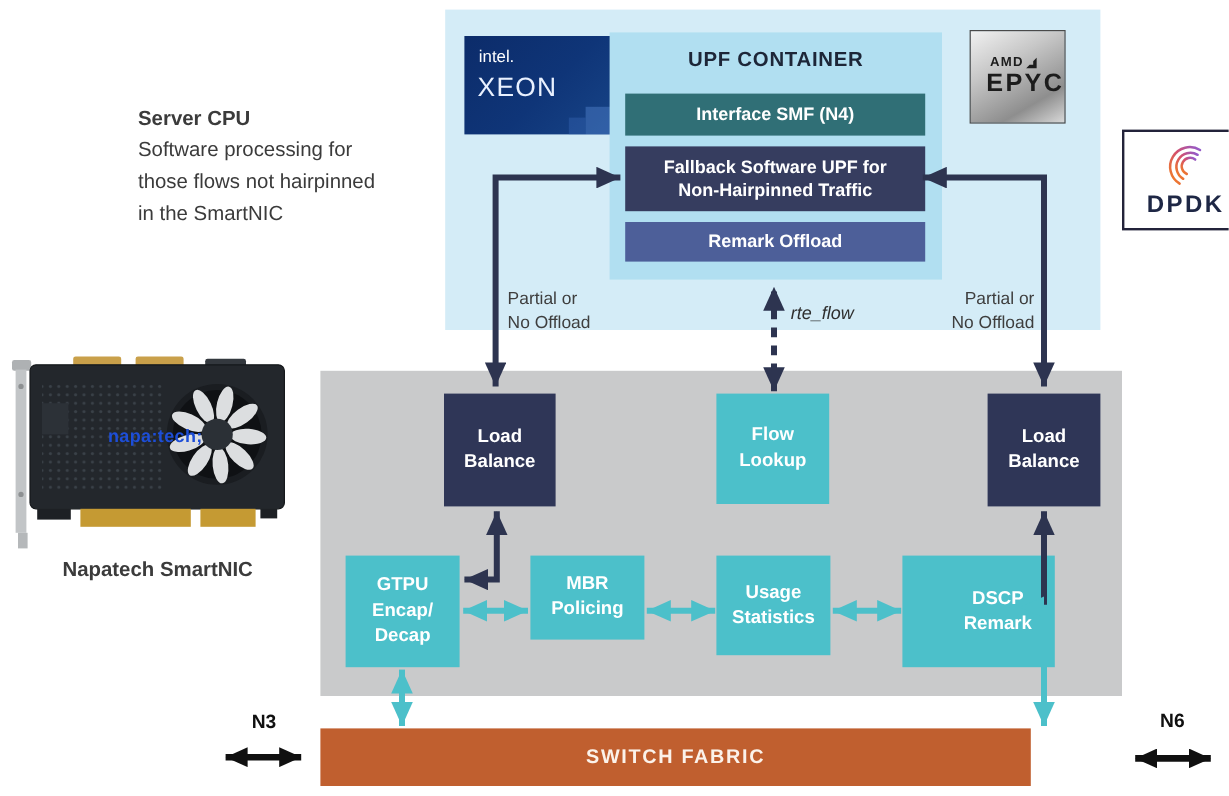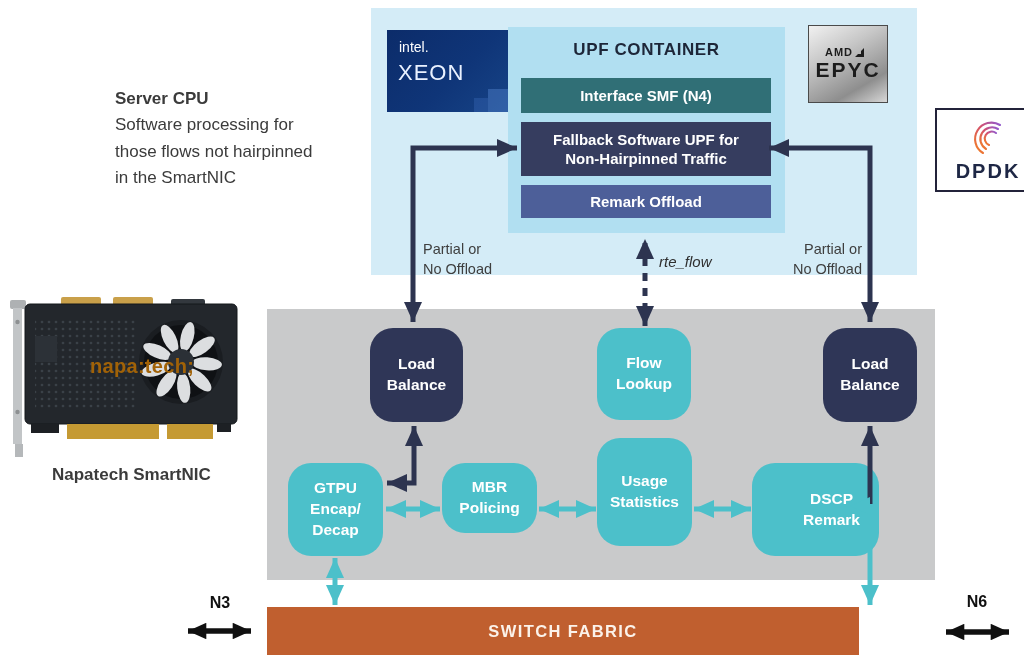--- a/index.html
+++ b/index.html
@@ -19,29 +19,29 @@
   .upf-title { left:0; top:13px; width:100%; text-align:center; font-weight:bold; font-size:17px;
                letter-spacing:.6px; color:#1d2638; }
   .upf-row { left:13px; width:250px; color:#fff; font-weight:bold; font-size:15px; line-height:1.3;
              display:flex; align-items:center; justify-content:center; text-align:center; position:absolute; }
   .row-smf { top:51px; height:35px; background:var(--teal-dark,#306f76); }
   .row-fallback { top:95px; height:54px; background:var(--navy,#363d5f); }
   .row-control { top:158px; height:33px; background:var(--indigo,#4d5f99); }
 
   
   .node { display:flex; align-items:center; justify-content:center; text-align:center;
-          color:#fff; font-weight:bold; font-size:15.5px; line-height:1.35; white-space:pre-line;border-radius:23px; }
+          color:#fff; font-weight:bold; font-size:15.5px; line-height:1.35; white-space:pre-line; }
   .navy-node { background:var(--navy-box,#2f3657); }
   .teal-node { background:var(--teal,#4cc0ca); }
   .lb-left  { left:370px; top:328px; width:93px; height:94px; }
   .flow-lk  { left:597px; top:328px; width:94px; height:92px; }
   .lb-right { left:823px; top:328px; width:94px; height:94px; }
   .gtpu  { left:288px; top:463px; width:95px; height:93px; }
   .mbr   { left:442px; top:463px; width:95px; height:70px; }
-  .usage { left:597px; top:438px; width:95px; height:108px; }
+  .usage { left:597px; top:463px; width:95px; height:83px; }
   .dscp  { left:752px; top:463px; width:95px; height:93px;padding-left:32px; }
 
   
   .fabric { left:267px; top:607px; width:592px; height:48px; background:var(--orange,#c05f2f);
             display:flex; align-items:center; justify-content:center; color:#fbf2ea;
             font-weight:bold; font-size:16.5px; letter-spacing:1.4px; }
 
   
   .note { color:var(--text-dark,#3b3b3b); font-size:17px; line-height:1.55; }
   .note b, .note .t { font-weight:bold; }
@@ -59,31 +59,31 @@
   .intel { left:387px; top:30px; width:80px; height:82px;
            background:linear-gradient(135deg,#0c2c6a 0%,#0f3578 55%,#174487 100%);padding-left:44px; }
   .intel .brand { position:absolute; left:12px; top:9px; color:#ffffff; font-size:14px; }
   .intel .prod  { position:absolute; left:11px; top:30px; color:#e9f1ff; font-size:22px; letter-spacing:1px; }
   .intel .sq1 { position:absolute; right:0; bottom:0; width:23px; height:23px; background:rgba(90,140,215,.40); }
   .intel .sq2 { position:absolute; right:23px; bottom:0; width:14px; height:14px; background:rgba(60,110,190,.35); }
 
   
   .amd { left:808px; top:25px; width:78px; height:76px; border:1px solid #4a4a4a;
          background:linear-gradient(150deg,#f1f1f1 0%,#c7c7c7 35%,#8e8e8e 75%,#d8d8d8 100%);
-         display:flex; flex-direction:column; align-items:center; justify-content:center; }
+         display:flex; flex-direction:column; align-items:flex-end; justify-content:center; }
   .amd .brandline { display:flex; align-items:center; gap:2px; font-weight:bold; font-size:11px;
                     color:#1c1c1c; letter-spacing:1px; align-self:flex-start; margin-left:16px; }
   .amd .prod { font-weight:bold; font-size:21px; letter-spacing:2px; color:#1c1c1c; margin-left:0; }
 
   
   .dpdk { left:935px; top:108px; width:106px; height:84px; background:#fff; border:2px solid #23233a;
           box-sizing:border-box; display:flex; flex-direction:column; align-items:center; justify-content:center; }
   .dpdk .label { font-weight:bold; font-size:20px; letter-spacing:2px; color:#1e2745; margin-top:2px; }
 
-  .card-label { left:90px; top:355px; color:#a16207; font-weight:bold; font-size:20px; letter-spacing:.3px; }
+  .card-label { left:90px; top:355px; color:#1d4ed8; font-weight:bold; font-size:15px; letter-spacing:.3px; }
 
   svg.overlay { left:0; top:0; width:1024px; height:663px; pointer-events:none; }
 </style>
 </head>
 <body>
 
 <div class="canvas">
 
   <div class="abs region-blue"></div>
   <div class="abs region-gray"></div>

